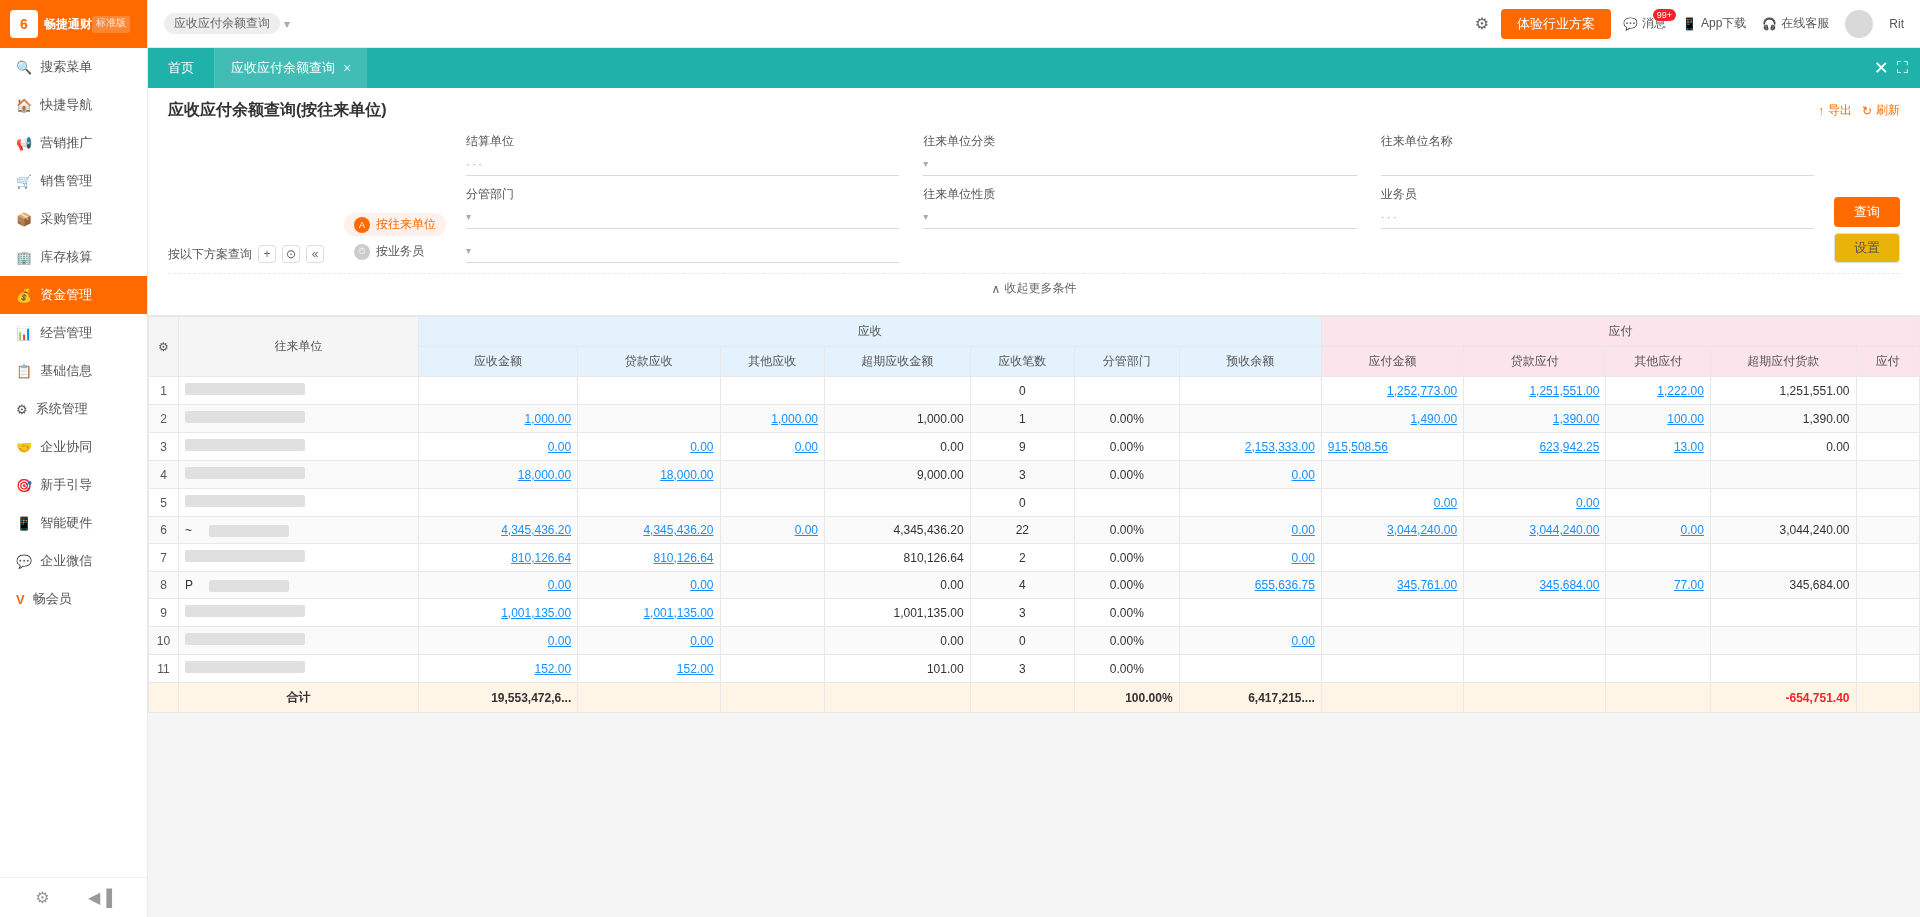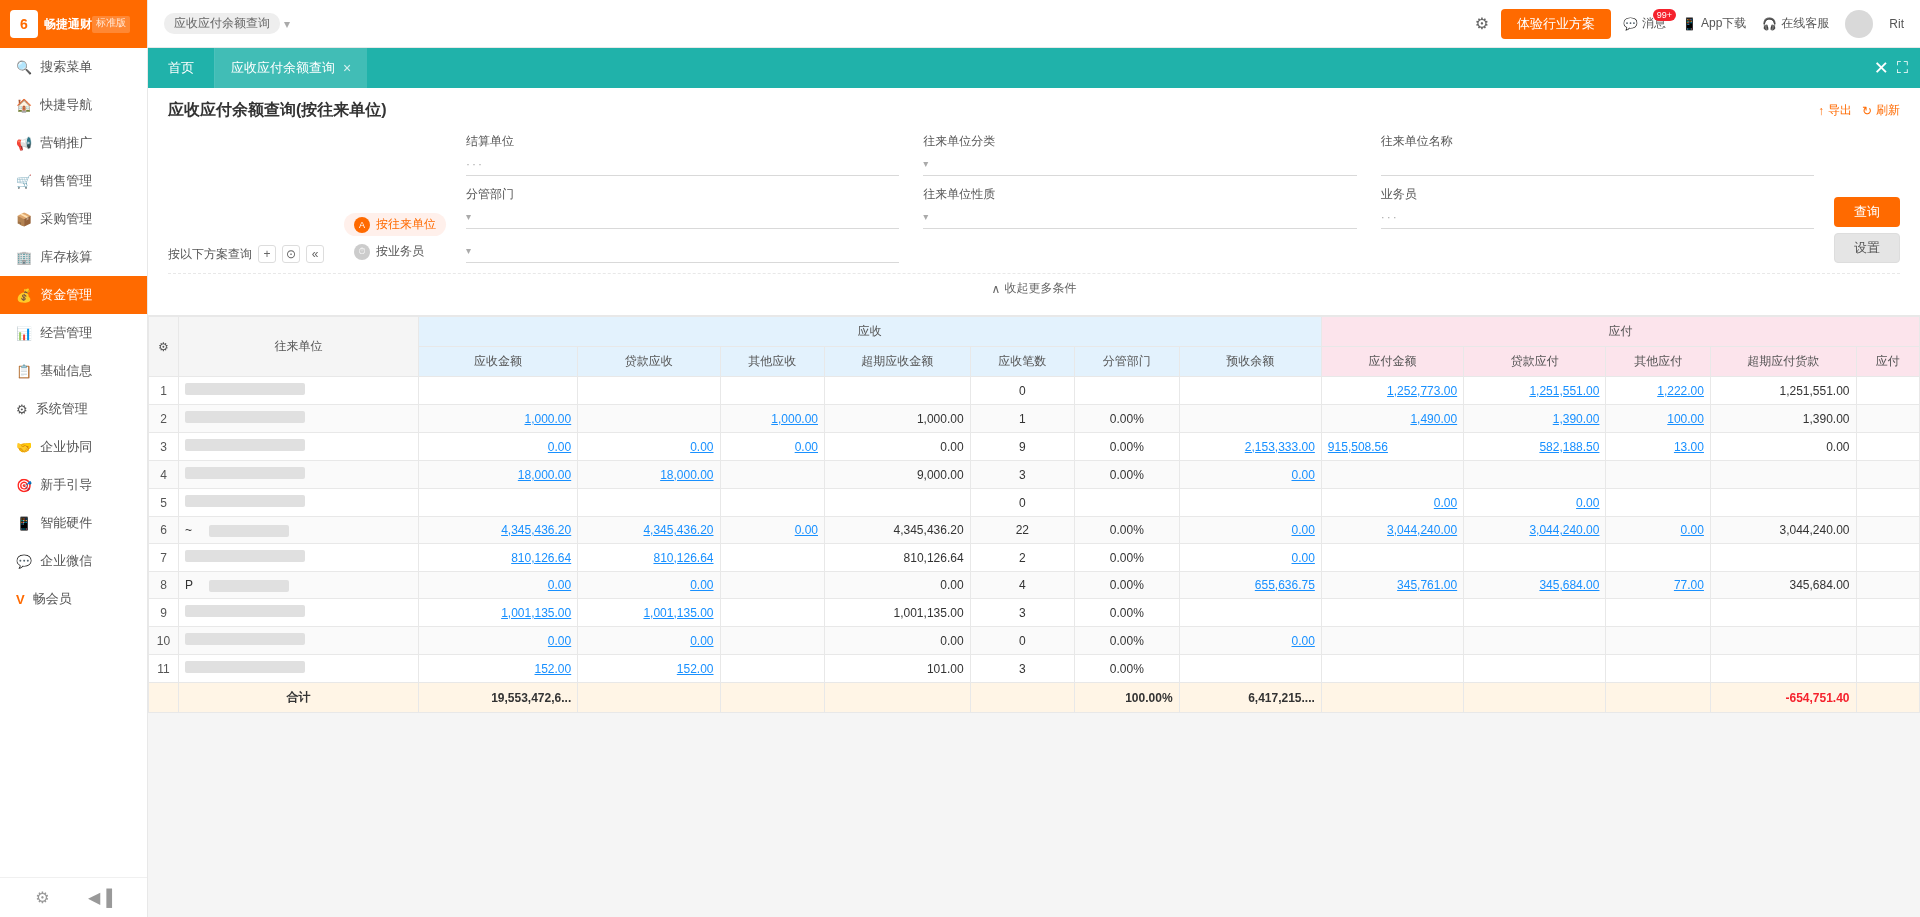--- a/index.html
+++ b/index.html
@@ -236,21 +236,21 @@
 
           <div style="display:flex;flex-direction:column;">
             <div style="border-bottom:1px solid #d9d9d9;padding:3px 0;display:flex;align-items:center;justify-content:space-between;min-height:24px;">
               <span style="color:#aaa;font-size:10px;">▾</span>
             </div>
           </div>
         </div>
 
         <div style="display:flex;flex-direction:column;gap:6px;margin-top:16px;">
           <button style="background:#ff6a00;color:#fff;border:none;padding:6px 20px;border-radius:4px;cursor:pointer;font-size:13px;height:30px;">查询</button>
-          <button style="border:1px solid #ddd;color:#555;padding:5px 16px;border-radius:4px;cursor:pointer;font-size:13px;height:30px;background:#e5e5e5;">设置</button>
+          <button style="border:1px solid #ddd;color:#555;padding:5px 16px;border-radius:4px;cursor:pointer;font-size:13px;height:30px;background:#eab308;">设置</button>
         </div>
       </div>
 
       <div style="display:flex;align-items:center;justify-content:center;gap:4px;color:#666;font-size:12px;cursor:pointer;padding:6px 0;border-top:1px dashed #e8e8e8;margin-top:4px;">
         <span>∧</span>
         <span>收起更多条件</span>
       </div>
     </div>
 
     <div style="flex:1;overflow:auto;padding:0 0 0 0;background:#f5f5f5;">
@@ -317,21 +317,21 @@
               <td style="border: 1px solid rgb(232, 232, 232); padding: 6px; text-align: center; white-space: nowrap; color: rgb(85, 85, 85);">3</td>
               <td style="border: 1px solid rgb(232, 232, 232); padding: 6px; text-align: left; min-width: 140px;"><span style="display:inline-block;width:120px;height:12px;background:#e0e0e0;border-radius:2px;"></span></td>
               <td style="border: 1px solid rgb(232, 232, 232); padding: 6px; text-align: right; white-space: nowrap; color: rgb(24, 144, 255); text-decoration: underline; cursor: pointer;">0.00</td>
               <td style="border: 1px solid rgb(232, 232, 232); padding: 6px; text-align: right; white-space: nowrap; color: rgb(24, 144, 255); text-decoration: underline; cursor: pointer;">0.00</td>
               <td style="border: 1px solid rgb(232, 232, 232); padding: 6px; text-align: right; white-space: nowrap; color: rgb(24, 144, 255); text-decoration: underline; cursor: pointer;">0.00</td>
               <td style="border: 1px solid rgb(232, 232, 232); padding: 6px; text-align: right; white-space: nowrap;">0.00</td>
               <td style="border: 1px solid rgb(232, 232, 232); padding: 6px; text-align: center; white-space: nowrap;">9</td>
               <td style="border: 1px solid rgb(232, 232, 232); padding: 6px; text-align: center; white-space: nowrap;">0.00%</td>
               <td style="border: 1px solid rgb(232, 232, 232); padding: 6px; text-align: right; white-space: nowrap; color: rgb(24, 144, 255); text-decoration: underline; cursor: pointer;">2,153,333.00</td>
               <td style="border: 1px solid rgb(232, 232, 232); padding: 6px; text-align: left; white-space: nowrap; color: rgb(24, 144, 255); text-decoration: underline; cursor: pointer;">915,508.56</td>
-              <td style="border: 1px solid rgb(232, 232, 232); padding: 6px; text-align: right; white-space: nowrap; color: rgb(24, 144, 255); text-decoration: underline; cursor: pointer;">582,188.50</td>
+              <td style="border: 1px solid rgb(232, 232, 232); padding: 6px; text-align: right; white-space: nowrap; color: rgb(24, 144, 255); text-decoration: underline; cursor: pointer;">623,942.25</td>
               <td style="border: 1px solid rgb(232, 232, 232); padding: 6px; text-align: right; white-space: nowrap; color: rgb(24, 144, 255); text-decoration: underline; cursor: pointer;">13.00</td>
               <td style="border: 1px solid rgb(232, 232, 232); padding: 6px; text-align: right; white-space: nowrap;">0.00</td>
               <td style="border: 1px solid rgb(232, 232, 232); padding: 6px; text-align: right; white-space: nowrap;"></td>
             </tr>
             <tr style="background: rgb(250, 250, 250);">
               <td style="border: 1px solid rgb(232, 232, 232); padding: 6px; text-align: center; white-space: nowrap; color: rgb(85, 85, 85);">4</td>
               <td style="border: 1px solid rgb(232, 232, 232); padding: 6px; text-align: left; min-width: 140px;"><span style="display:inline-block;width:120px;height:12px;background:#e0e0e0;border-radius:2px;"></span></td>
               <td style="border: 1px solid rgb(232, 232, 232); padding: 6px; text-align: right; white-space: nowrap; color: rgb(24, 144, 255); text-decoration: underline; cursor: pointer;">18,000.00</td>
               <td style="border: 1px solid rgb(232, 232, 232); padding: 6px; text-align: right; white-space: nowrap; color: rgb(24, 144, 255); text-decoration: underline; cursor: pointer;">18,000.00</td>
               <td style="border: 1px solid rgb(232, 232, 232); padding: 6px; text-align: right; white-space: nowrap;"></td>

